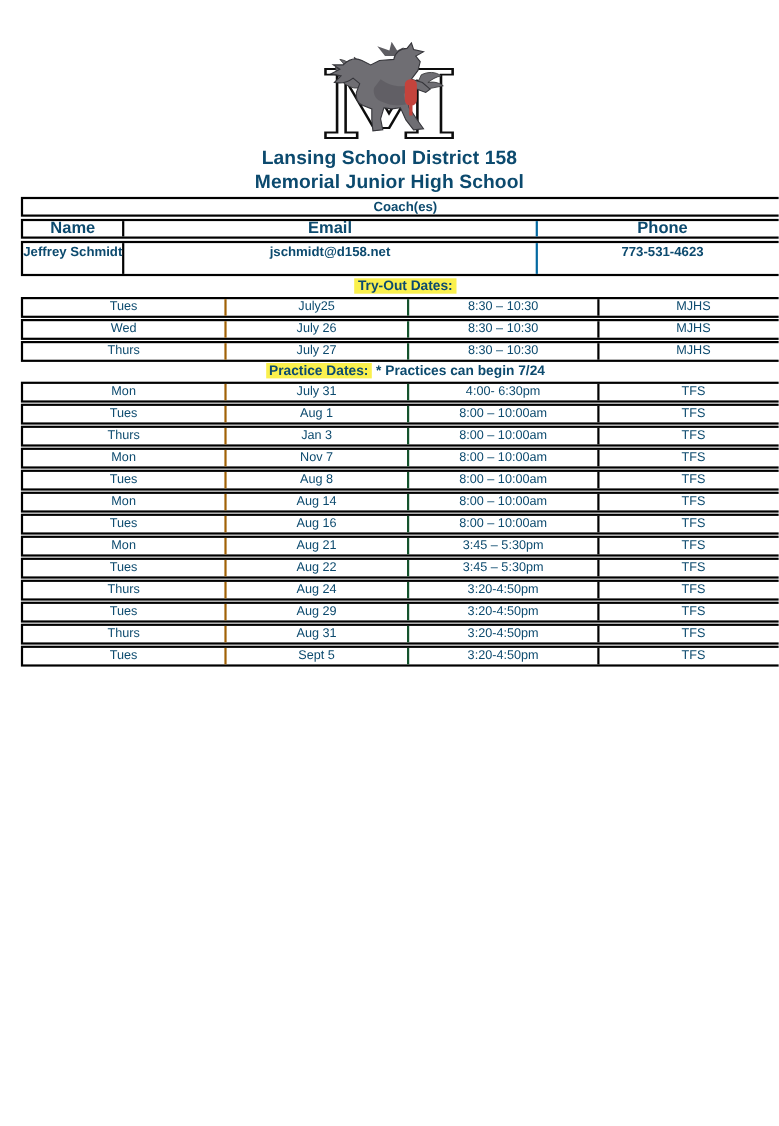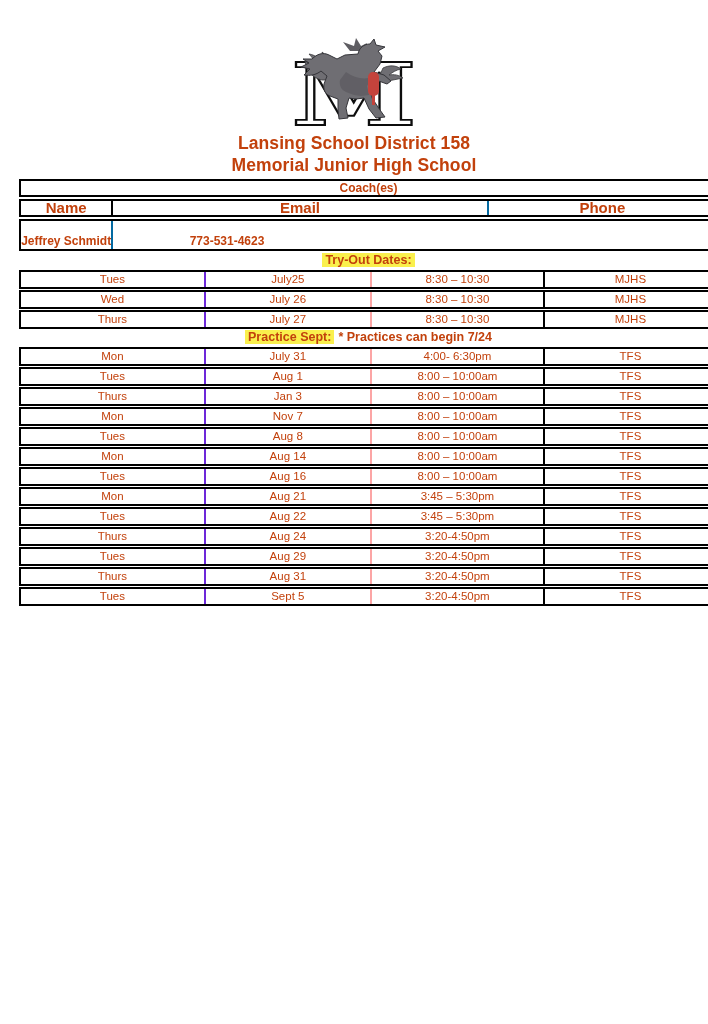--- a/index.html
+++ b/index.html
@@ -1,21 +1,21 @@
 <!DOCTYPE html>
 <html><head>
 <meta charset="utf-8">
 <style>
   * { margin:0; padding:0; box-sizing:border-box; }
   html,body { background:#ffffff; }
   .sheet {
     position:relative;
     width:708px; height:1024px;
     background:#ffffff;
-    color:#c2410c;
+    color:#0c4a6e;
     font-family:"Liberation Sans", sans-serif;
     overflow:hidden;
   }
   .header { padding-top:38px; text-align:center; }
   .logo { display:block; margin:0 auto; width:132px; height:94px; }
   .title { font-size:17.5px; font-weight:bold; line-height:22px; letter-spacing:0.1px; }
   .sport-line { font-size:13px; font-weight:bold; margin-top:2px; }
   .hl { background:#faf04d; padding:0 3px; }
   .sport-value { margin-left:4px; }
   .note { margin-left:4px; }
@@ -24,34 +24,34 @@
 
   .box { border:2px solid #000; margin-bottom:2px; background:#fff; }
   .flexrow { display:flex; }
   .cell { text-align:center; overflow:hidden; }
 
   .tbl-title { height:18px; line-height:14px; text-align:center; font-size:12px; font-weight:bold; }
 
   .hdr3 { height:18px; font-size:15px; font-weight:bold; }
   .hdr3 .cell { line-height:14px; }
   .coach { font-size:12px; font-weight:bold; }
-  .coach .cell { line-height:16px; padding-top:12px; }
+  .coach .cell { line-height:16px; padding-top:0; }
   .coach.r1 { height:32px; }
   .coach.r2 { height:35px; }
   .c-name  { width:13%; }
   .c-email { width:54%; border-left:2px solid #000; }
   .c-phone { width:33%; border-left:2px solid #0369a1; }
 
   .section-title { font-size:12.5px; font-weight:bold; text-align:center; margin:1px 0 3px 0; }
 
   .sched .srow { height:19px; font-size:11.5px; margin-bottom:1px; }
   .sched .cell { line-height:15px; }
   .c0 { width:26.3%;text-align:center; }
-  .c1 { width:23.9%; border-left:2px solid #6d28d9; }
-  .c2 { width:24.9%; border-left:2px solid #fca5a5; }
+  .c1 { width:23.9%; border-left:2px solid #a16207; }
+  .c2 { width:24.9%; border-left:2px solid #14532d; }
   .c3 { width:24.9%; border-left:2px solid #000; }
 </style>
 </head>
 <body>
 
 <div class="sheet">
 
   <div class="header">
 
     <svg class="logo" viewBox="0 0 132 94" aria-hidden="true">
@@ -83,20 +83,21 @@
     <div class="box tbl-title">Coach(es)</div>
 
     <div class="box flexrow hdr3">
       <div class="cell c-name">Name</div>
       <div class="cell c-email">Email</div>
       <div class="cell c-phone">Phone</div>
     </div>
 
     <div class="box flexrow coach r1">
       <div class="cell c-name">Jeffrey Schmidt</div>
+      <div class="cell c-email">jschmidt@d158.net</div>
       <div class="cell c-phone">773-531-4623</div>
     </div>
 
 
     <div class="section-title">
       <span class="hl">Try-Out Dates:</span>
     </div>
     <div class="sched">
         <div class="box flexrow srow">
           <div class="cell c0">Tues</div>
@@ -112,21 +113,21 @@
         </div>
         <div class="box flexrow srow">
           <div class="cell c0">Thurs</div>
           <div class="cell c1">July 27</div>
           <div class="cell c2">8:30 – 10:30</div>
           <div class="cell c3">MJHS</div>
         </div>
       </div>
 
     <div class="section-title">
-      <span class="hl">Practice Sept:</span><span class="note">* Practices can begin 7/24</span>
+      <span class="hl">Practice Dates:</span><span class="note">* Practices can begin 7/24</span>
     </div>
     <div class="sched">
         <div class="box flexrow srow">
           <div class="cell c0">Mon</div>
           <div class="cell c1">July 31</div>
           <div class="cell c2">4:00- 6:30pm</div>
           <div class="cell c3">TFS</div>
         </div>
         <div class="box flexrow srow">
           <div class="cell c0">Tues</div>

